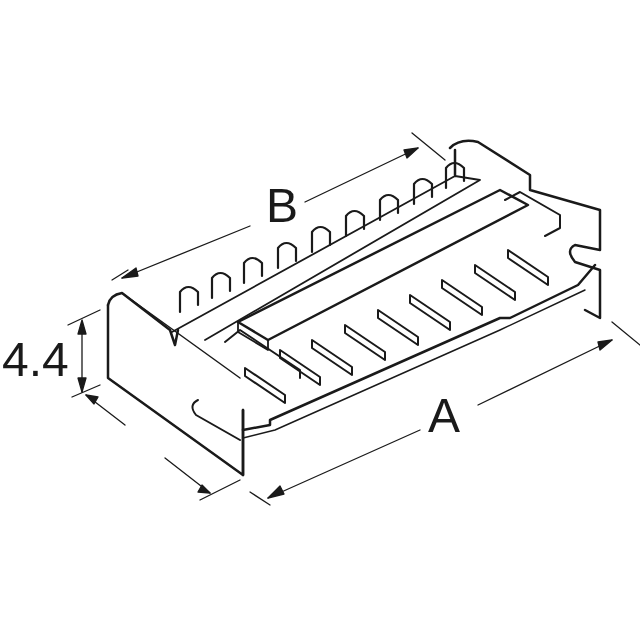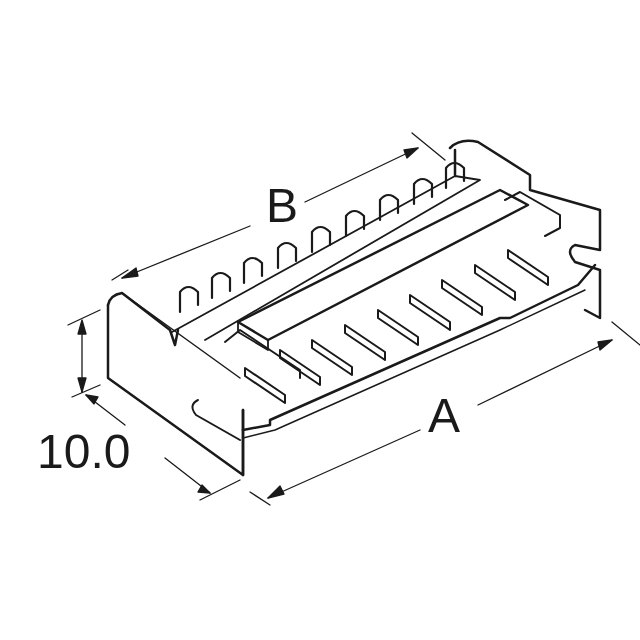--- a/index.html
+++ b/index.html
@@ -88,14 +88,14 @@
     <line x1="86" y1="395" x2="125" y2="425"></line>
     <line x1="165" y1="458" x2="210" y2="493"></line>
     <line x1="200" y1="500" x2="240" y2="480"></line>
     <path d="M86 395 L98 397 L94 404 Z"></path>
     <path d="M210 493 L198 492 L202 485 Z"></path>
   </g>
 </svg>
 
 <div id="label-b" class="dim-label">B</div>
 <div id="label-a" class="dim-label">A</div>
-<div id="label-d" class="dim-label">10.0</div>
+<div id="label-h" class="dim-label">4.4</div>
 </div>
 
 </body></html>

